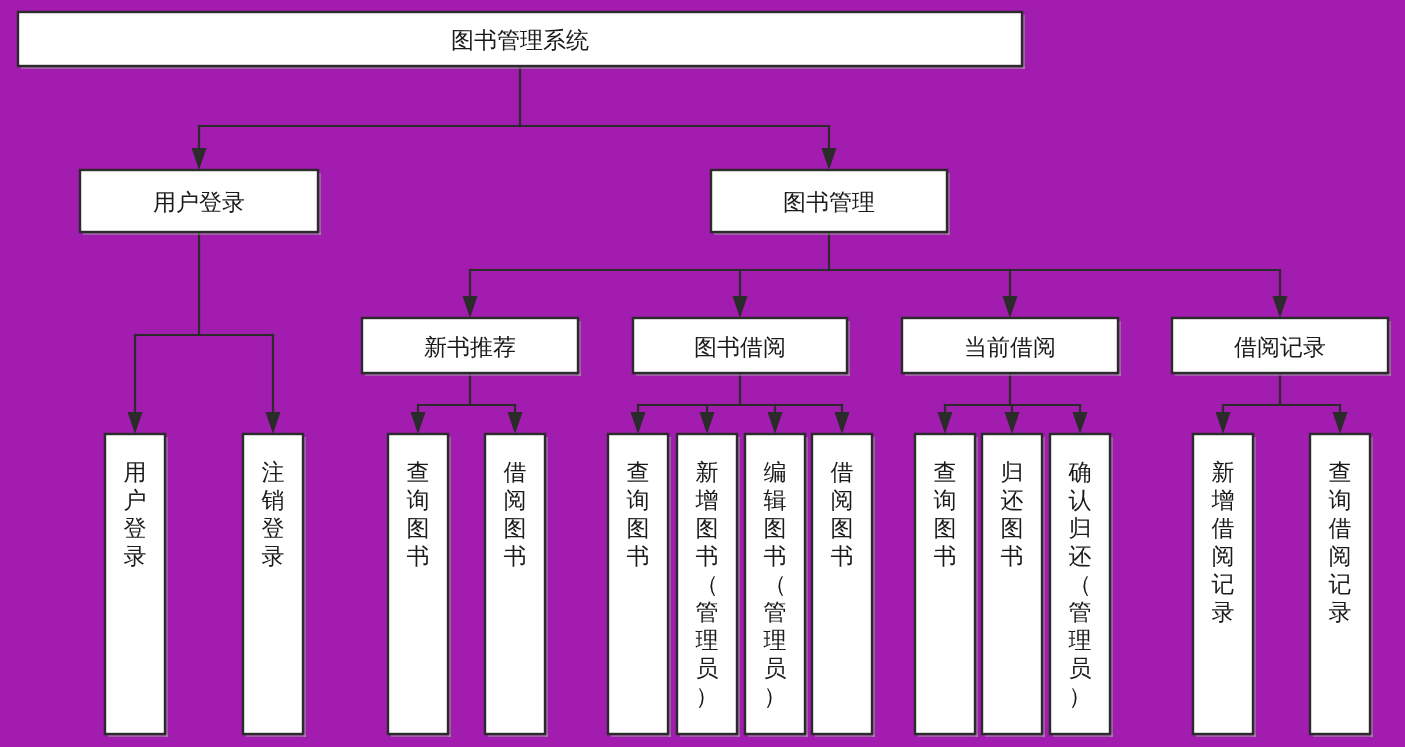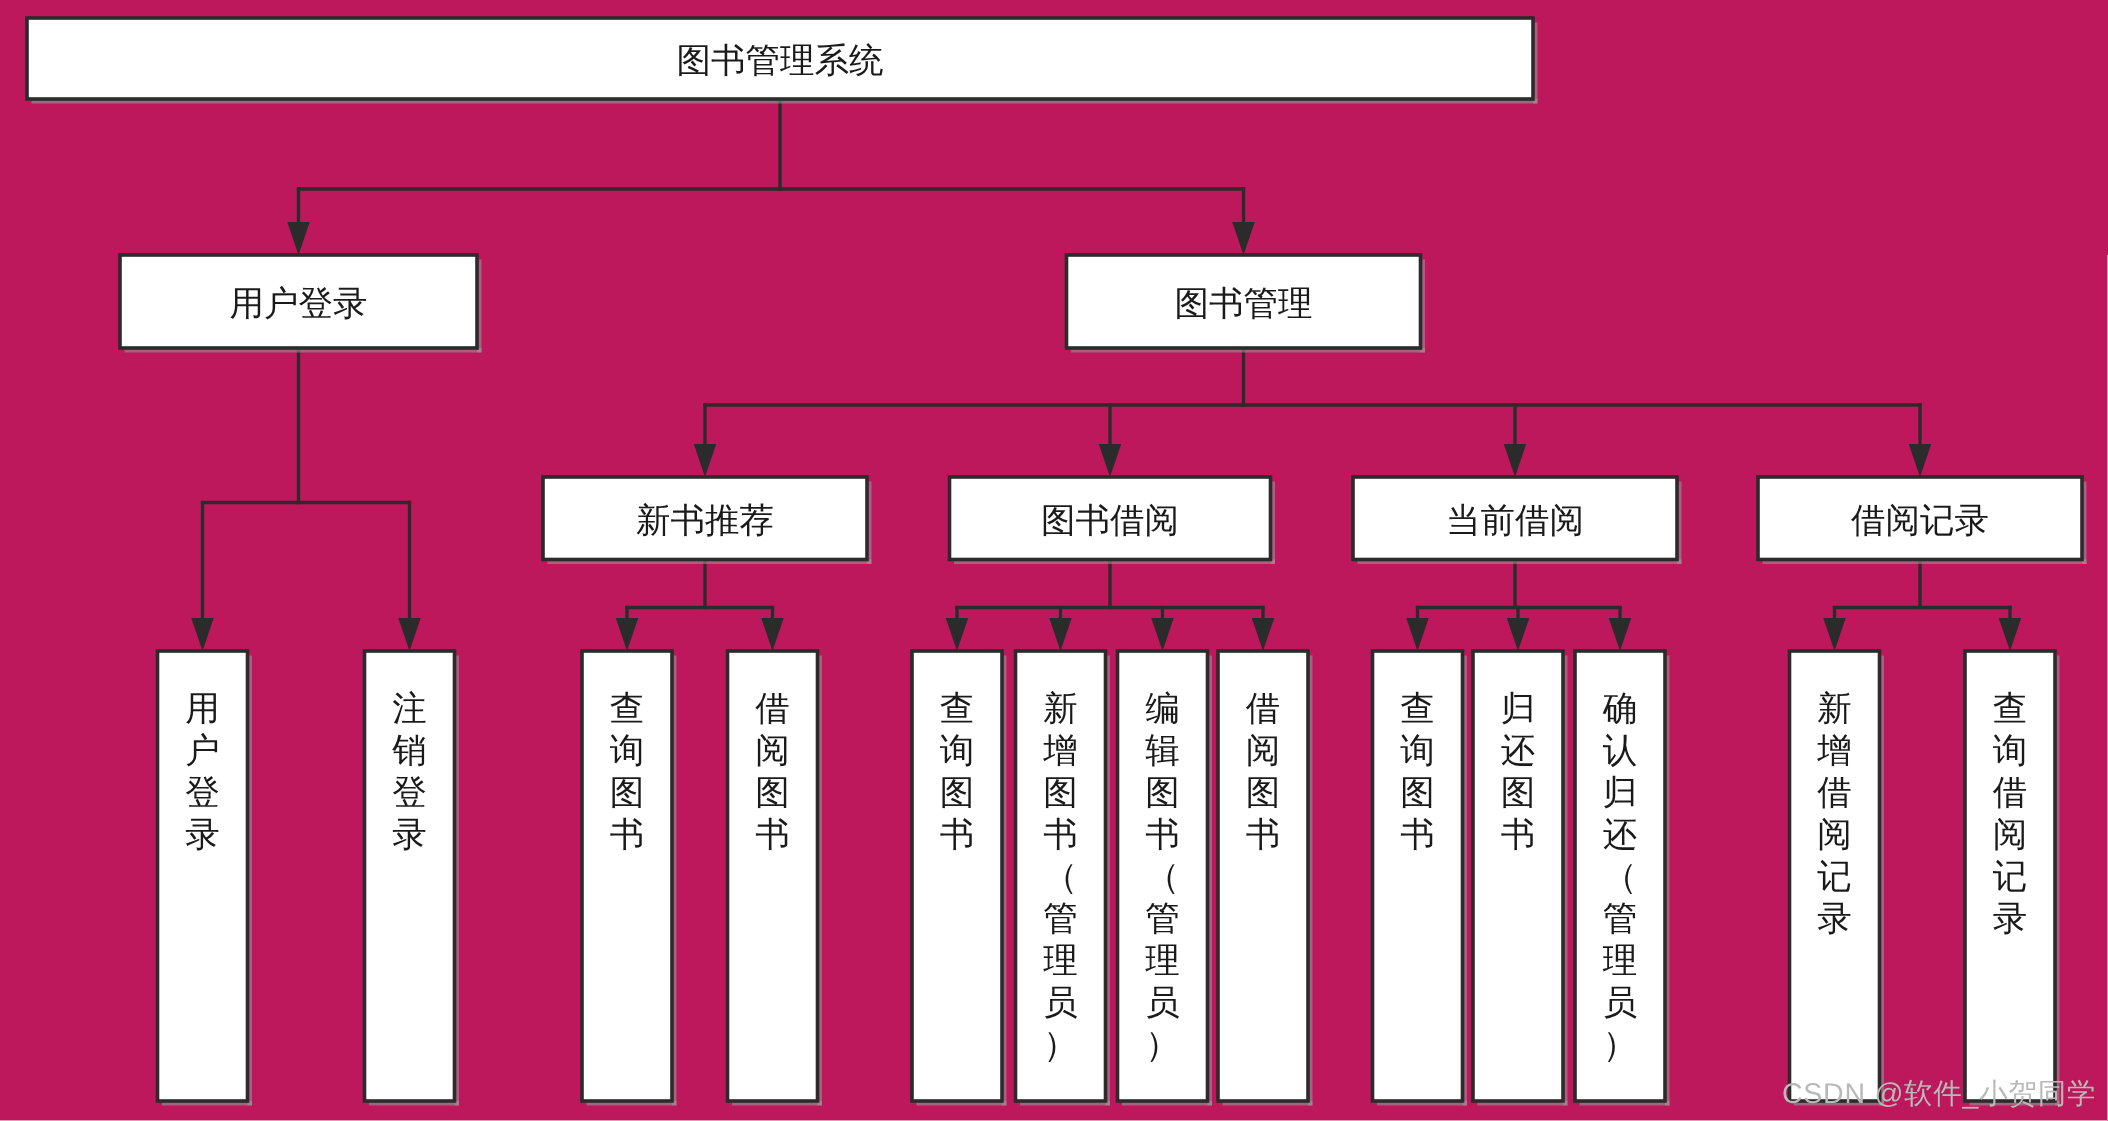--- a/index.html
+++ b/index.html
@@ -8,21 +8,21 @@
     padding: 0;
     background: #ffffff;
   }
   body {
     font-family: "Liberation Sans", "DejaVu Sans", sans-serif;
   }
   #diagram-root {
     position: relative;
     width: 1405px;
     height: 747px;
-    background: #be185d;
+    background: #a21caf;
     overflow: hidden;
   }
   svg#tree-canvas {
     position: absolute;
     left: 0;
     top: 0;
     width: 1405px;
     height: 747px;
     display: block;
   }
@@ -263,15 +263,14 @@
         </g>
         <g>
           <rect class="node-rect-shadow" x="1313" y="734" width="60" height="3"></rect>
           <rect class="node-rect-shadow" x="1370" y="437" width="3" height="300"></rect>
           <rect class="node-rect" x="1310" y="434" width="60" height="300"></rect>
           <text class="node-label-v" x="1340" y="472"><tspan x="1340" y="472">查</tspan><tspan x="1340" y="500">询</tspan><tspan x="1340" y="528">借</tspan><tspan x="1340" y="556">阅</tspan><tspan x="1340" y="584">记</tspan><tspan x="1340" y="612">录</tspan></text>
         </g>
       </g>
   </svg>
 
-  <div class="watermark-text" style="left: 1188px; top: 716px;">CSDN @软件_小贺同学</div>
 
 </div>
 
 </body></html>

